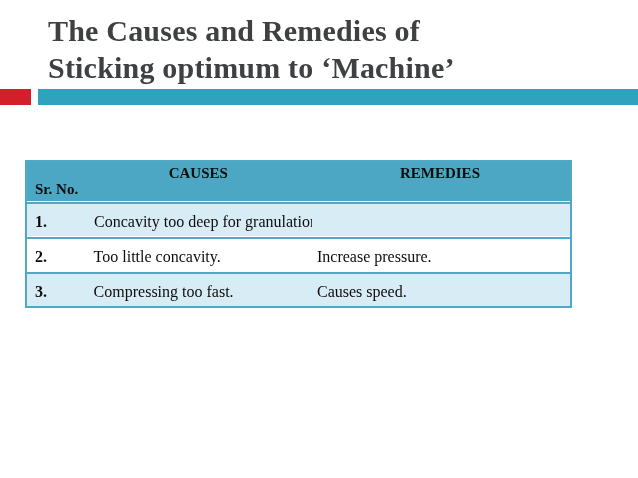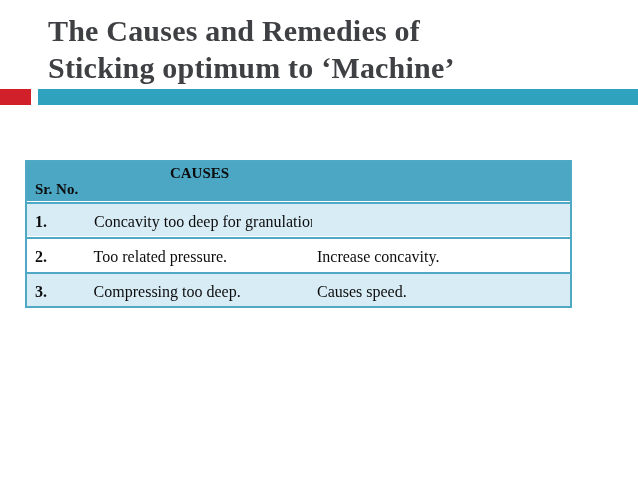--- a/index.html
+++ b/index.html
@@ -123,32 +123,33 @@
 </div>
 
 <div class="accent-red"></div>
 <div class="accent-teal"></div>
 
 <div class="ptable">
 
   <div class="prow header">
     <div class="cell col-sr h-sr">Sr. No.</div>
     <div class="cell col-cause h-top">CAUSES</div>
+    <div class="cell col-remedy h-top">REMEDIES</div>
   </div>
 
   <div class="prow data light">
     <div class="cell col-sr d-cell d-sr">1.</div>
     <div class="cell col-cause d-cell d-text">Concavity too deep for granulation.</div>
   </div>
 
   <div class="prow data plain">
     <div class="cell col-sr d-cell d-sr">2.</div>
-    <div class="cell col-cause d-cell d-text">Too related pressure.</div>
-    <div class="cell col-remedy d-cell d-text">Increase concavity.</div>
+    <div class="cell col-cause d-cell d-text">Too little concavity.</div>
+    <div class="cell col-remedy d-cell d-text">Increase pressure.</div>
   </div>
 
   <div class="prow data light">
     <div class="cell col-sr d-cell d-sr">3.</div>
-    <div class="cell col-cause d-cell d-text">Compressing too deep.</div>
+    <div class="cell col-cause d-cell d-text">Compressing too fast.</div>
     <div class="cell col-remedy d-cell d-text">Causes speed.</div>
   </div>
 
 </div>
 
 </body></html>

